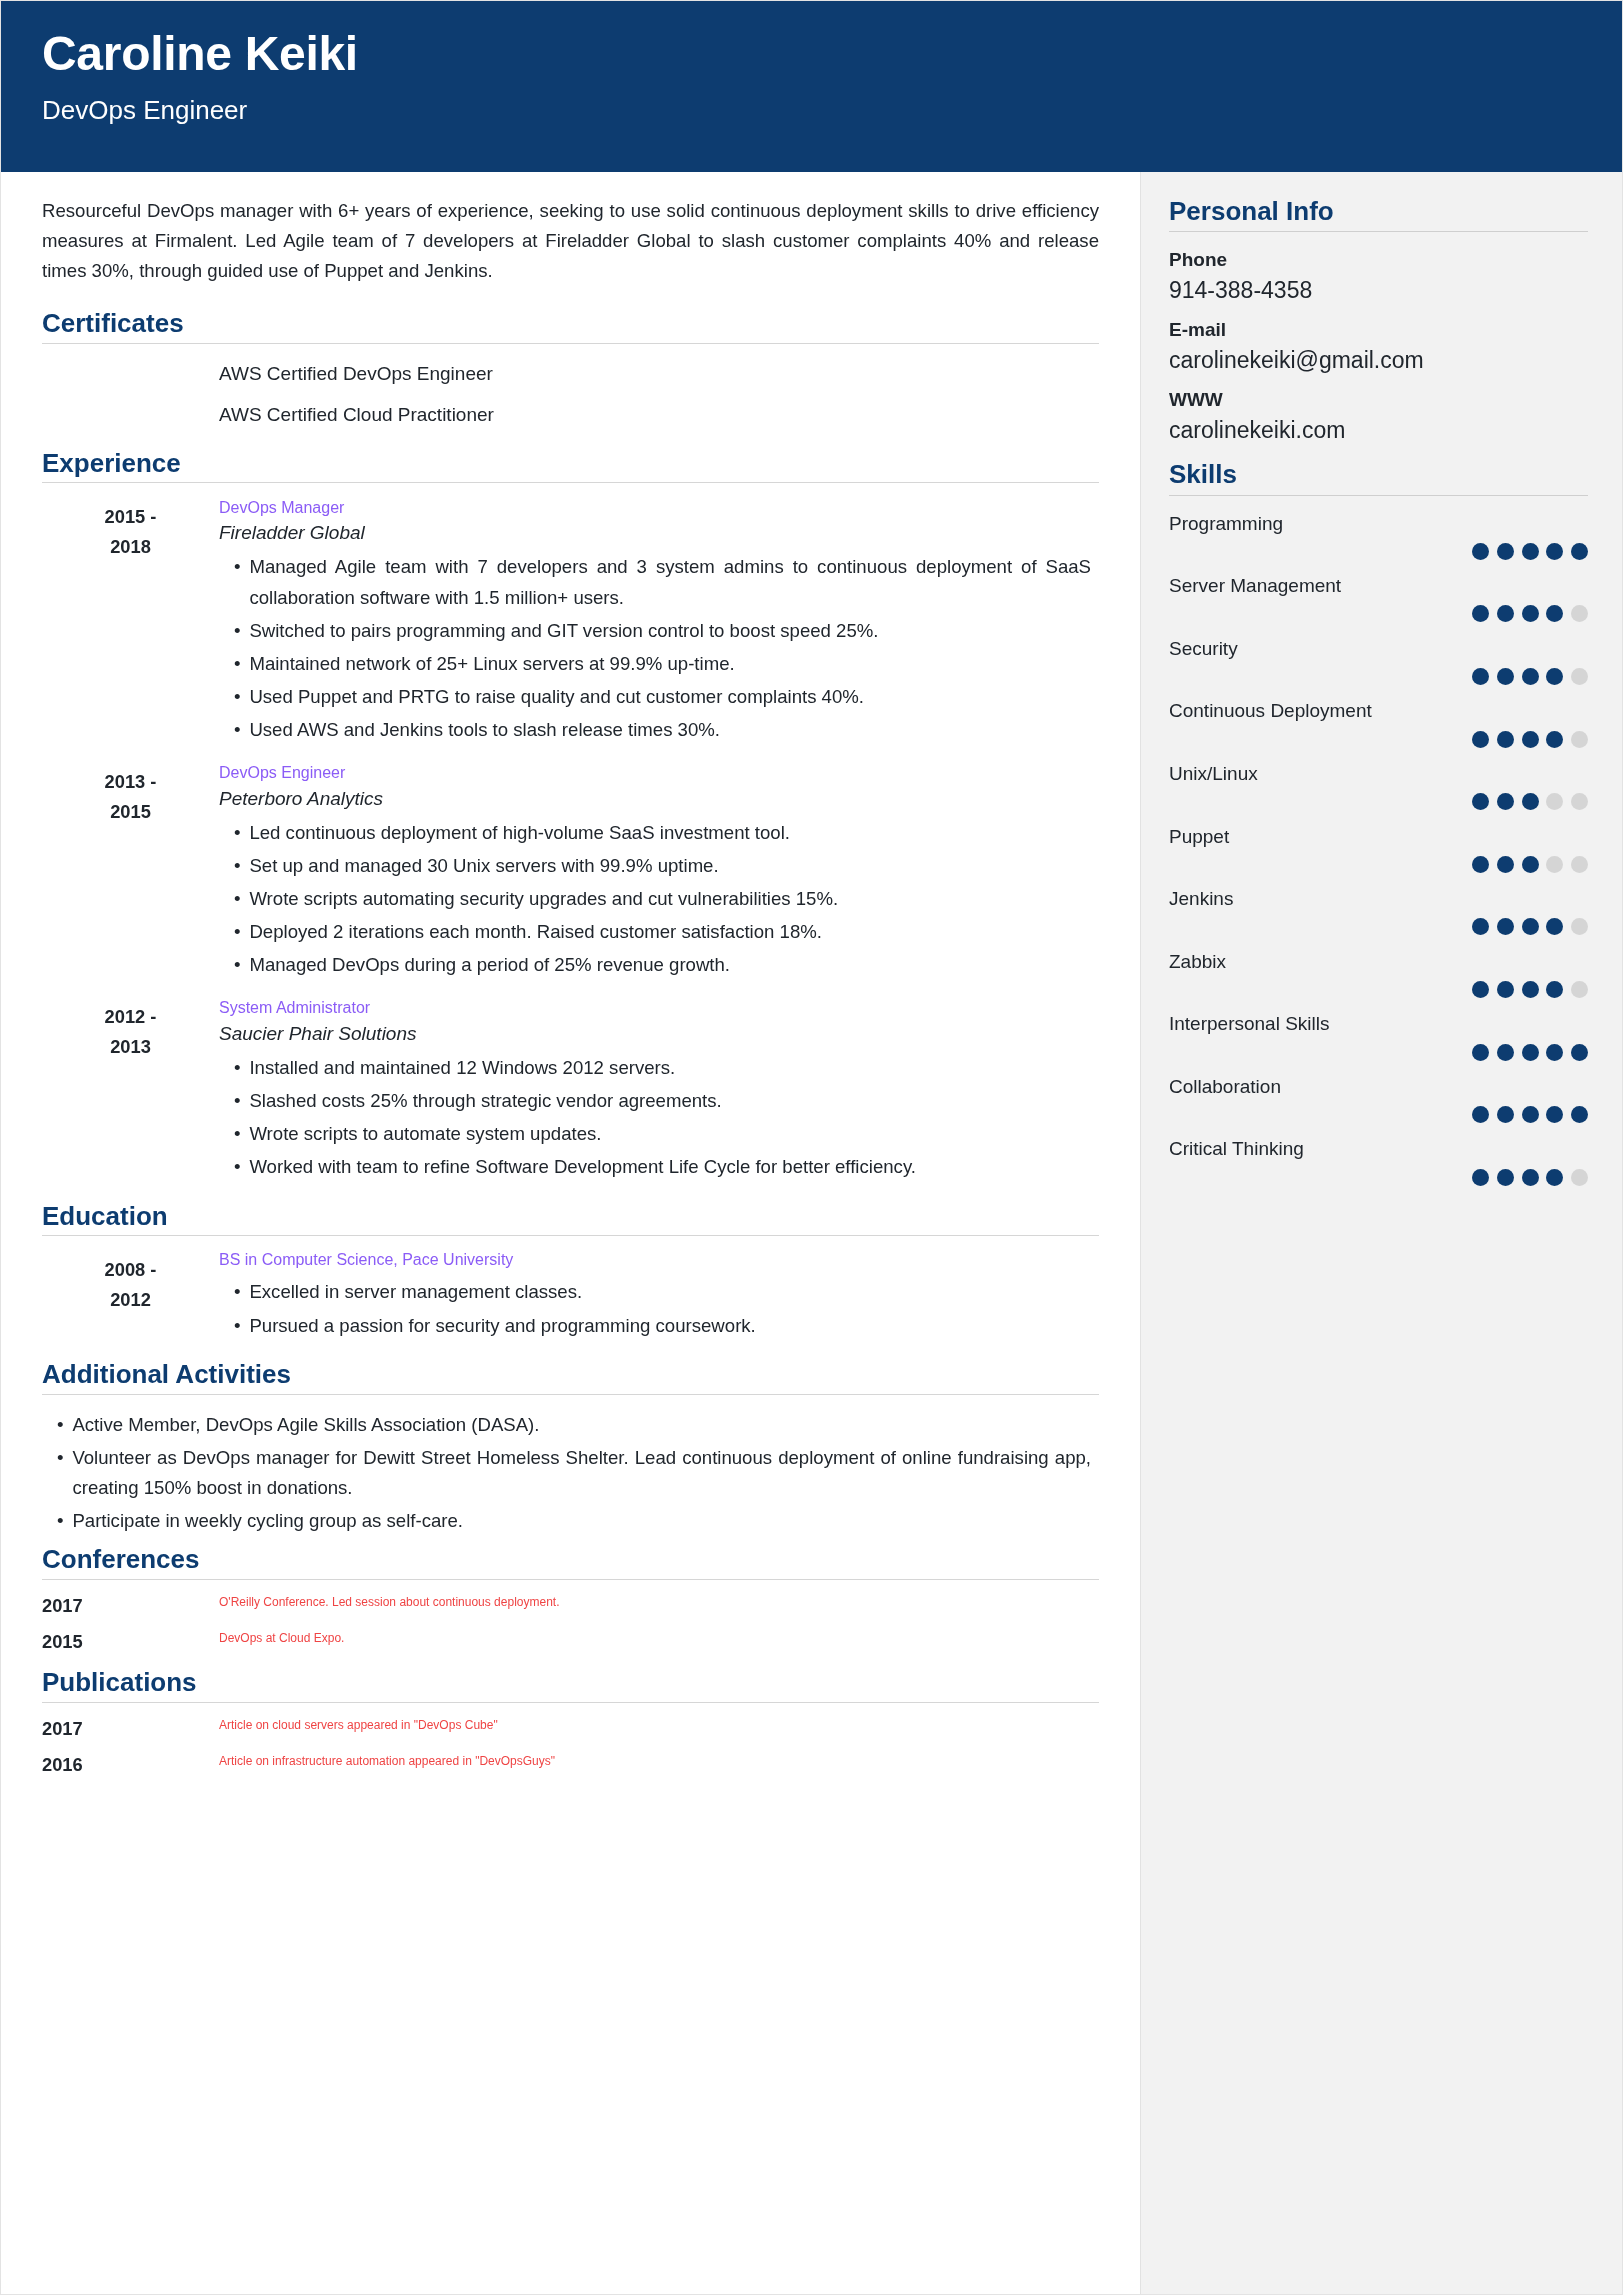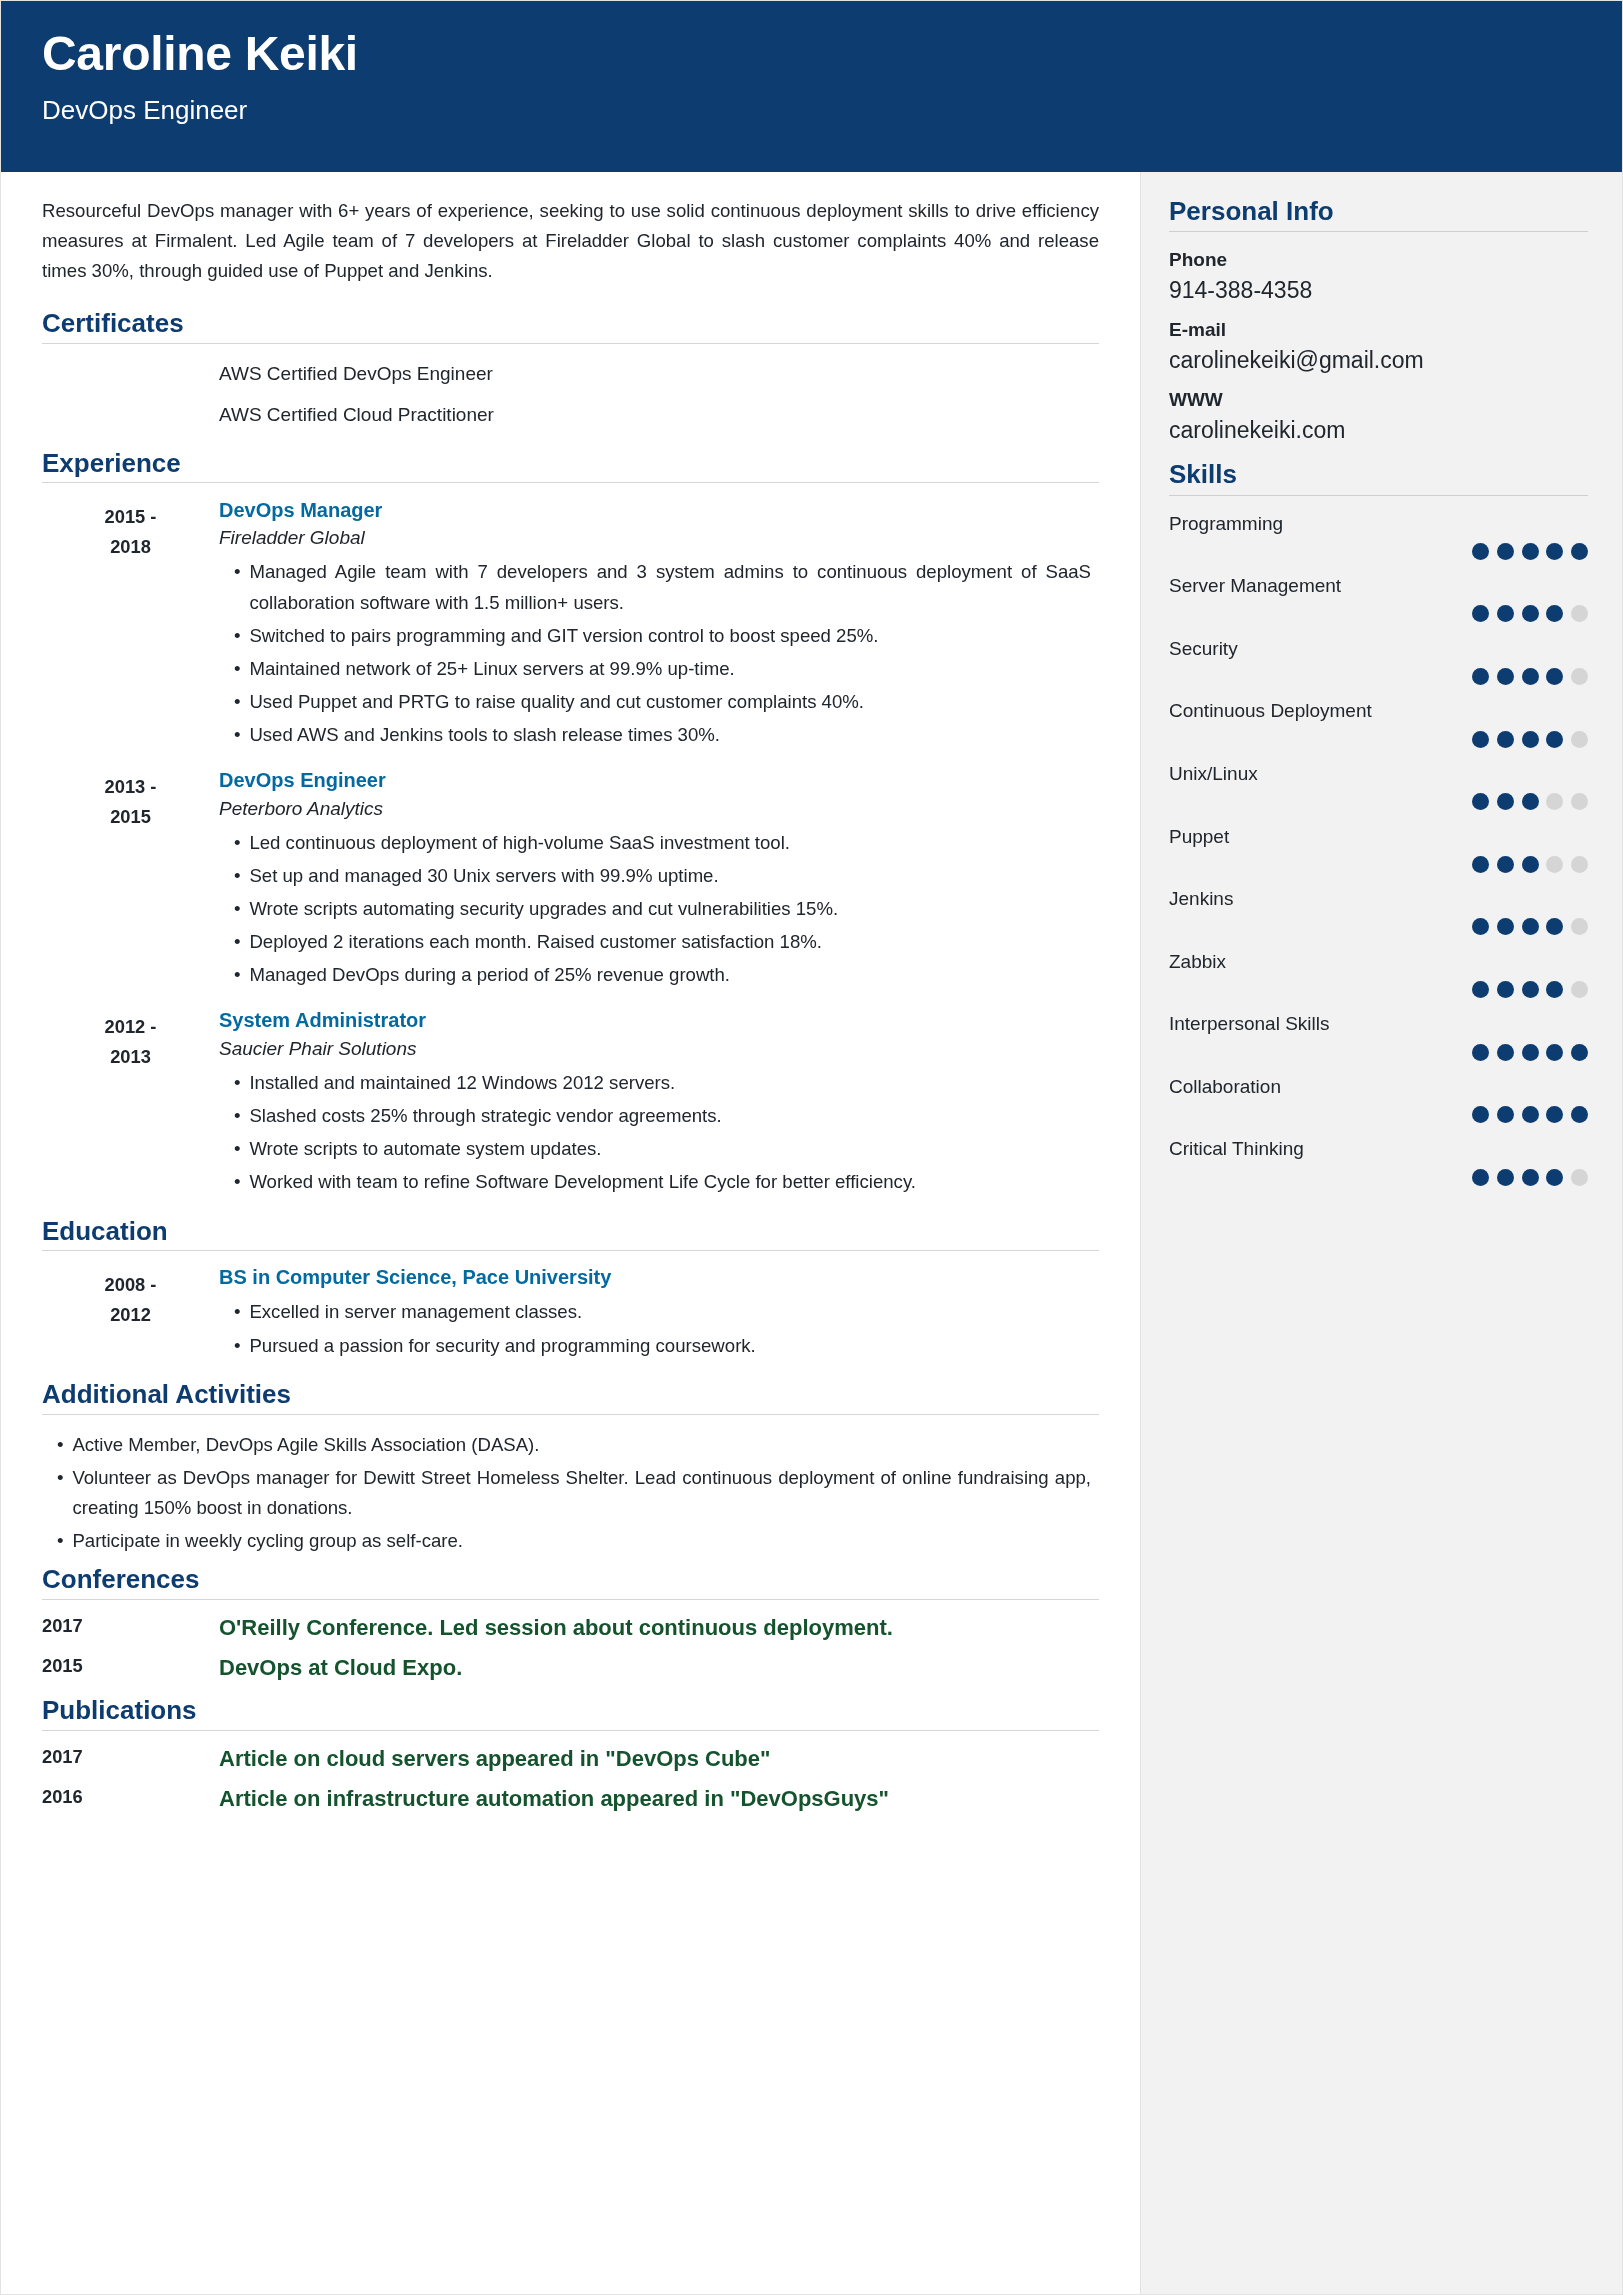--- a/index.html
+++ b/index.html
@@ -88,23 +88,23 @@
     font-size: 18.3px;
     font-weight: bold;
     color: #20262d;
     line-height: 1.62;
     padding-top: 3.5px;
     text-align: center;
   }
   .entry .dates div { white-space: nowrap; }
   .entry .body { flex: 1; }
   .entry .role {
-    font-size: 20px;
-    font-weight: bold;
-    color: #0369a1;
+    font-size: 16px;
+    font-weight: normal;
+    color: #8b5cf6;
     margin: 0 0 5.9px 0;
   }
   .entry .org {
     font-size: 19px;
     font-style: italic;
     color: #20262d;
     margin: 0 0 4.7px 0;
   }
   ul.bullets {
     margin: 8px;
@@ -144,23 +144,22 @@
   }
   .simple-row .year {
     width: 177px;
     flex: 0 0 177px;
     font-size: 18.3px;
     font-weight: bold;
     color: #20262d;
   }
   .simple-row .text {
     flex: 1;
-    font-size: 22px;
-    color: #14532d;
-    font-weight: bold;
+    font-size: 12px;
+    color: #ef4444;
   }
   .act-list { margin-left: 177px; }
   .block { margin-bottom: 17.7px; }
   
   h2.side {
     color: #0d3c70;
     font-size: 26px;
     font-weight: bold;
     margin: 0 0 4.7px 0;
   }

